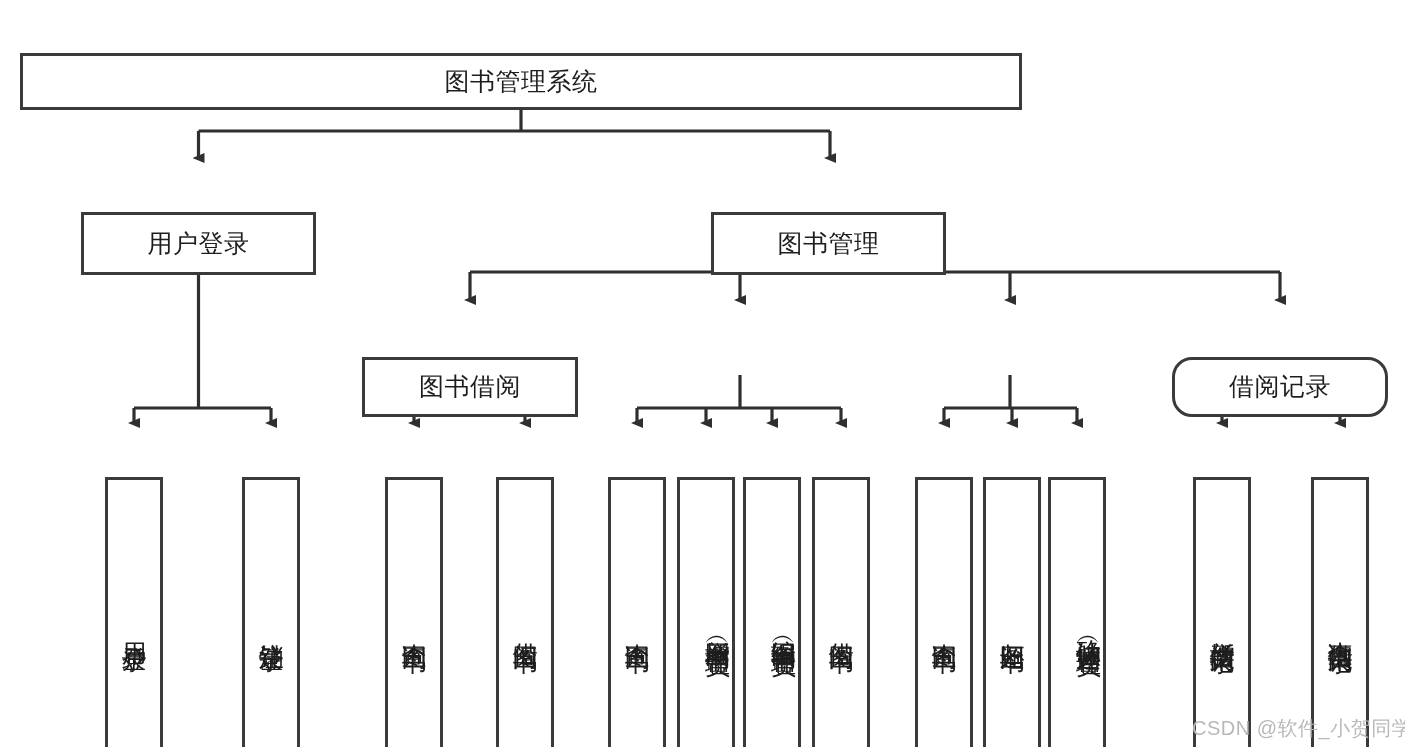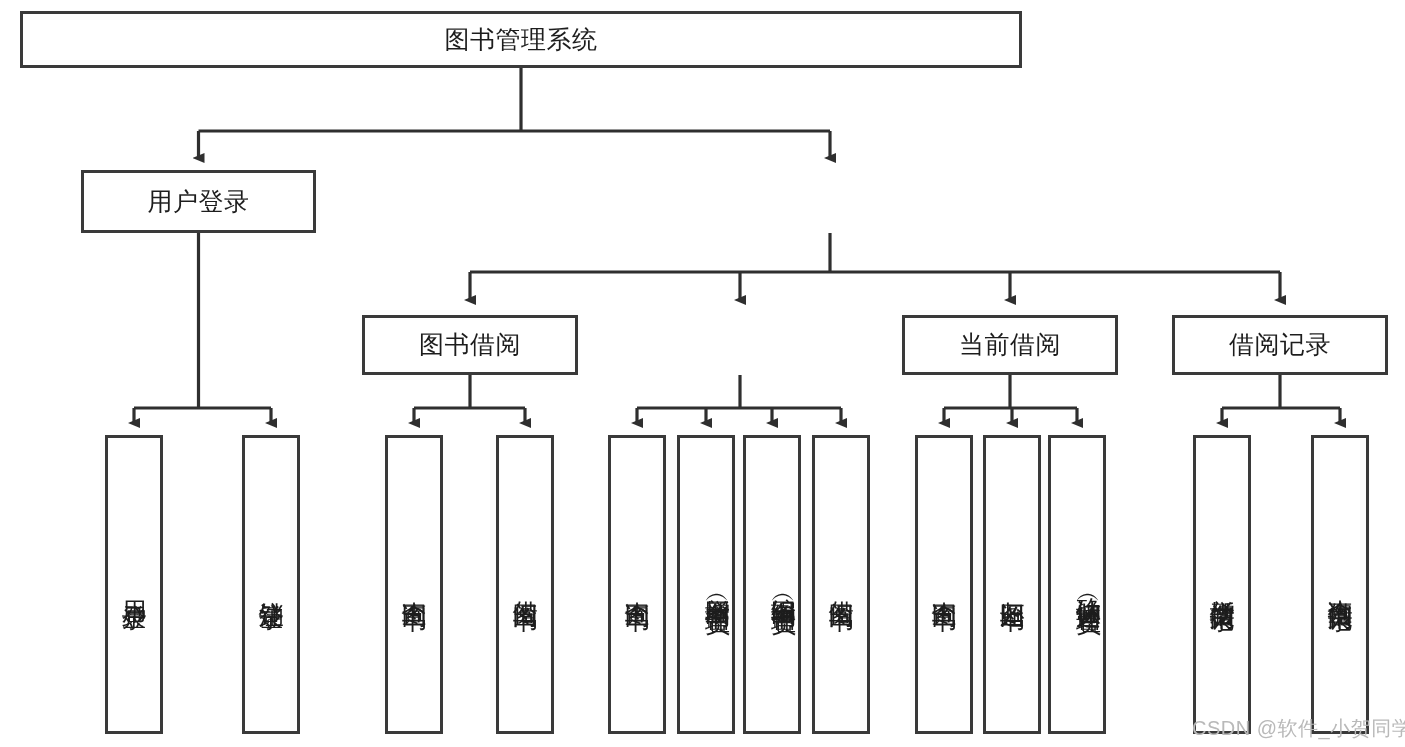--- a/index.html
+++ b/index.html
@@ -29,20 +29,21 @@
     position: absolute;
     box-sizing: border-box;
     border: 3px solid #3a3a3a;
     background: #ffffff;
     color: #1d1d1d;
     display: flex;
     align-items: center;
     justify-content: center;
     text-align: center;
     z-index: 2;
+    margin-top: 42px;
   }
   .node-h {
     font-size: 25px;
     line-height: 1.1;
     letter-spacing: 0.5px;
   }
   .node-root {
     font-size: 25px;
   }
   .node-v {
@@ -120,27 +121,27 @@
       <path d="M1222,408 L1340,408"></path>
       <path d="M1222,408 L1222,423" marker-end="url(#arrow)"></path>
       <path d="M1340,408 L1340,423" marker-end="url(#arrow)"></path>
     </g>
   </svg>
 
   <div class="node node-h node-root" style="left:20px; top:11px; width:1002px; height:57px;">图书管理系统</div>
 
   <div class="node node-h" style="left:81px; top:170px; width:235px; height:63px;">用户登录</div>
 
+  <div class="node node-h" style="left:711px; top:170px; width:235px; height:63px;">图书管理</div>
 
   <div class="node node-h" style="left:362px; top:315px; width:216px; height:60px;">图书借阅</div>
 
 
-  <div class="node node-h" style="left:902px; top:315px; width:216px; height:60px;">当前借阅</div>
 
-  <div class="node node-h" style="left:1172px; top:315px; width:216px; height:60px;">借阅记录</div>
+  <div class="node node-h" style="left:1172px; top:315px; width:216px; height:60px;border-radius:20px;">借阅记录</div>
 
   <div class="node node-v centered" style="left:105px; top:435px; width:58px; height:299px;">用户登录</div>
 
   <div class="node node-v centered" style="left:242px; top:435px; width:58px; height:299px;">注销登录</div>
 
   <div class="node node-v centered" style="left:385px; top:435px; width:58px; height:299px;">查询图书</div>
 
   <div class="node node-v centered" style="left:496px; top:435px; width:58px; height:299px;">借阅图书</div>
 
   <div class="node node-v centered" style="left:608px; top:435px; width:58px; height:299px;">查询图书</div>

